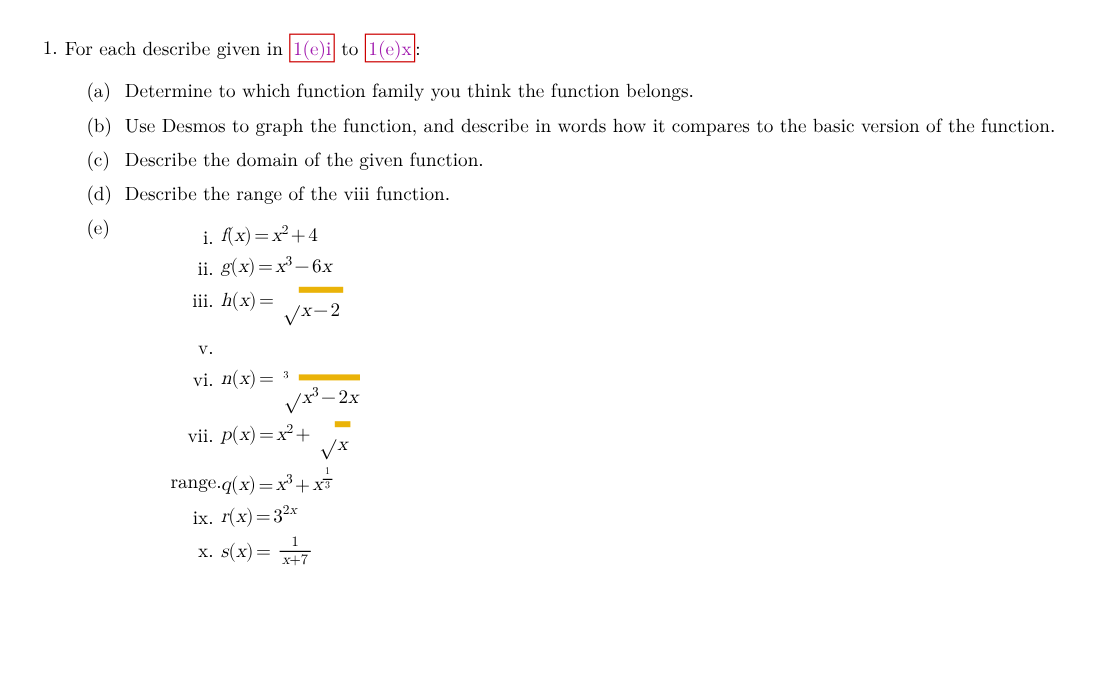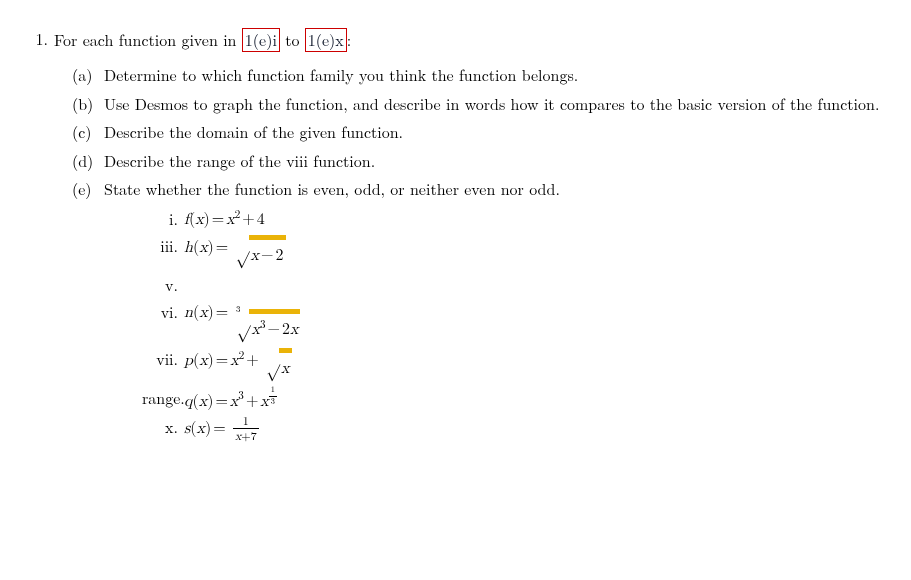--- a/index.html
+++ b/index.html
@@ -21,21 +21,21 @@
     width: 28px;
     flex-shrink: 0;
     text-align: right;
     padding-right: 6px;
   }
   .pbody {
     flex: 1;
   }
   .reflink {
     border: 1px solid #c00;
-    color: #0f172a;
+    color: #a21caf;
     padding: 0 2px;
     cursor: pointer;
     display: inline-block;
   }
   .sublist {
     margin-top: 12px;
     padding-left: 18px;
   }
   .subitem {
     display: flex;
@@ -117,21 +117,21 @@
     vertical-align: super;
     line-height: 0;
   }
 </style>
 </head>
 <body>
 
 <div class="problem">
   <div class="pnum">1.</div>
   <div class="pbody">
-    <span>For each function given in </span>
+    <span>For each describe given in </span>
     <span class="reflink">1(e)i</span>
     <span> to </span>
     <span class="reflink">1(e)x</span><span>:</span>
 
     <div class="sublist">
 
       <div class="subitem">
         <div class="sublabel">(a)</div>
         <div class="subbody">Determine to which function family you think the function belongs.</div>
       </div>
@@ -147,31 +147,36 @@
       </div>
 
       <div class="subitem">
         <div class="sublabel">(d)</div>
         <div class="subbody">Describe the range of the viii function.</div>
       </div>
 
       <div class="subitem">
         <div class="sublabel">(e)</div>
         <div class="subbody">
-          <span>State whether the function is even, odd, or neither even nor odd.</span>
 
           <div class="romanlist">
 
             <div class="romanitem">
               <div class="romanlabel">i.</div>
               <div class="math">
                 <span class="fn">f</span><span class="upright">(</span>x<span class="upright">)</span><span class="op">=</span>x<sup class="num">2</sup><span class="op">+</span><span class="num">4</span>
               </div>
             </div>
 
+            <div class="romanitem">
+              <div class="romanlabel">ii.</div>
+              <div class="math">
+                <span class="fn">g</span><span class="upright">(</span>x<span class="upright">)</span><span class="op">=</span>x<sup class="num">3</sup><span class="op">−</span><span class="num">6</span>x
+              </div>
+            </div>
 
             <div class="romanitem">
               <div class="romanlabel">iii.</div>
               <div class="math">
                 <span class="fn">h</span><span class="upright">(</span>x<span class="upright">)</span><span class="op">=</span>
                 <span class="sqrt">
                     <span class="surd">√</span>
                     <span class="radicand">x<span class="op">−</span><span class="num">2</span></span>
                   </span>
               </div>
@@ -205,20 +210,26 @@
               </div>
             </div>
 
             <div class="romanitem">
               <div class="romanlabel">range.</div>
               <div class="math">
                 <span class="fn">q</span><span class="upright">(</span>x<span class="upright">)</span><span class="op">=</span>x<sup class="num">3</sup><span class="op">+</span>x<sup><span class="frac"><span class="fnum">1</span><span class="fden">3</span></span></sup>
               </div>
             </div>
 
+            <div class="romanitem">
+              <div class="romanlabel">ix.</div>
+              <div class="math">
+                <span class="fn">r</span><span class="upright">(</span>x<span class="upright">)</span><span class="op">=</span><span class="num">3</span><sup><span class="num">2</span><span style="font-style:italic">x</span></sup>
+              </div>
+            </div>
 
             <div class="romanitem">
               <div class="romanlabel">x.</div>
               <div class="math">
                 <span class="fn">s</span><span class="upright">(</span>x<span class="upright">)</span><span class="op">=</span>
                 <span class="frac"><span class="fnum">1</span><span class="fden"><span class="it">x</span>+7</span></span>
               </div>
             </div>
 
           </div>

